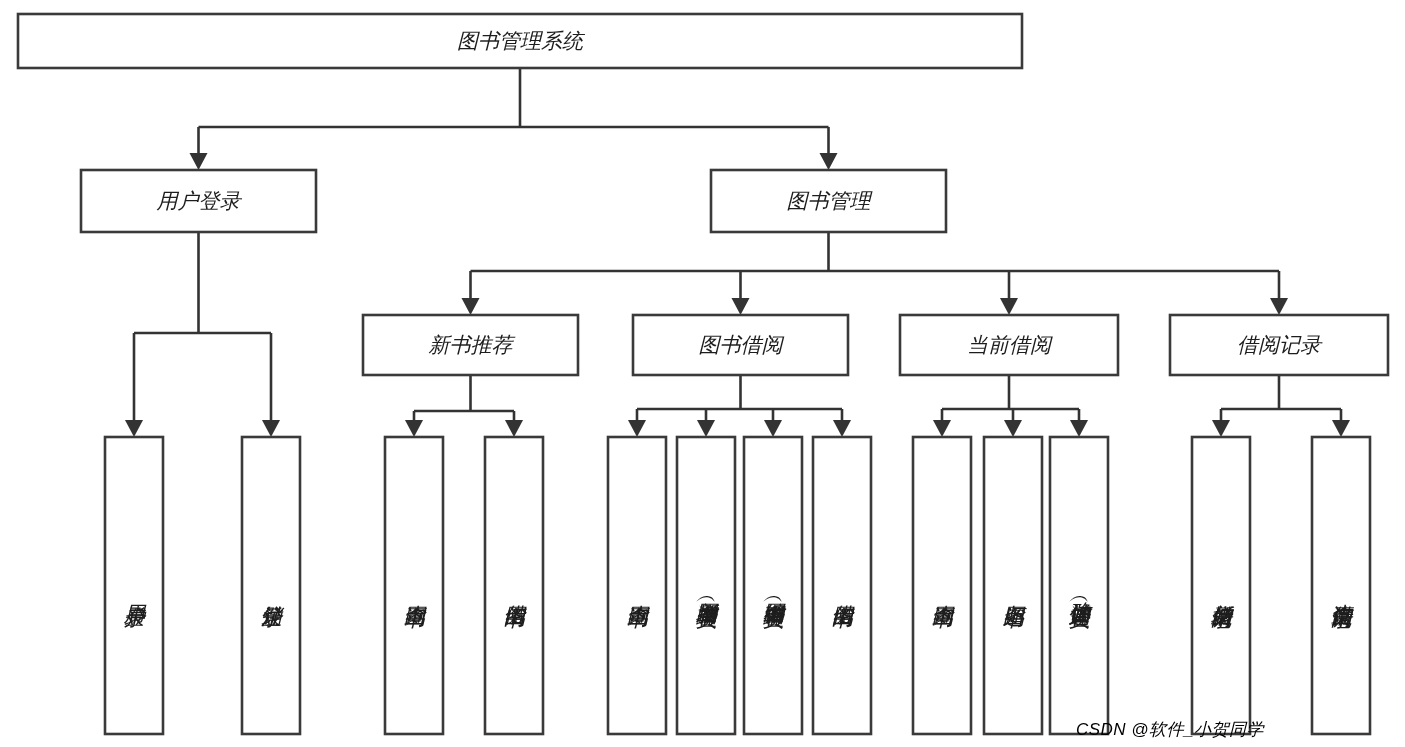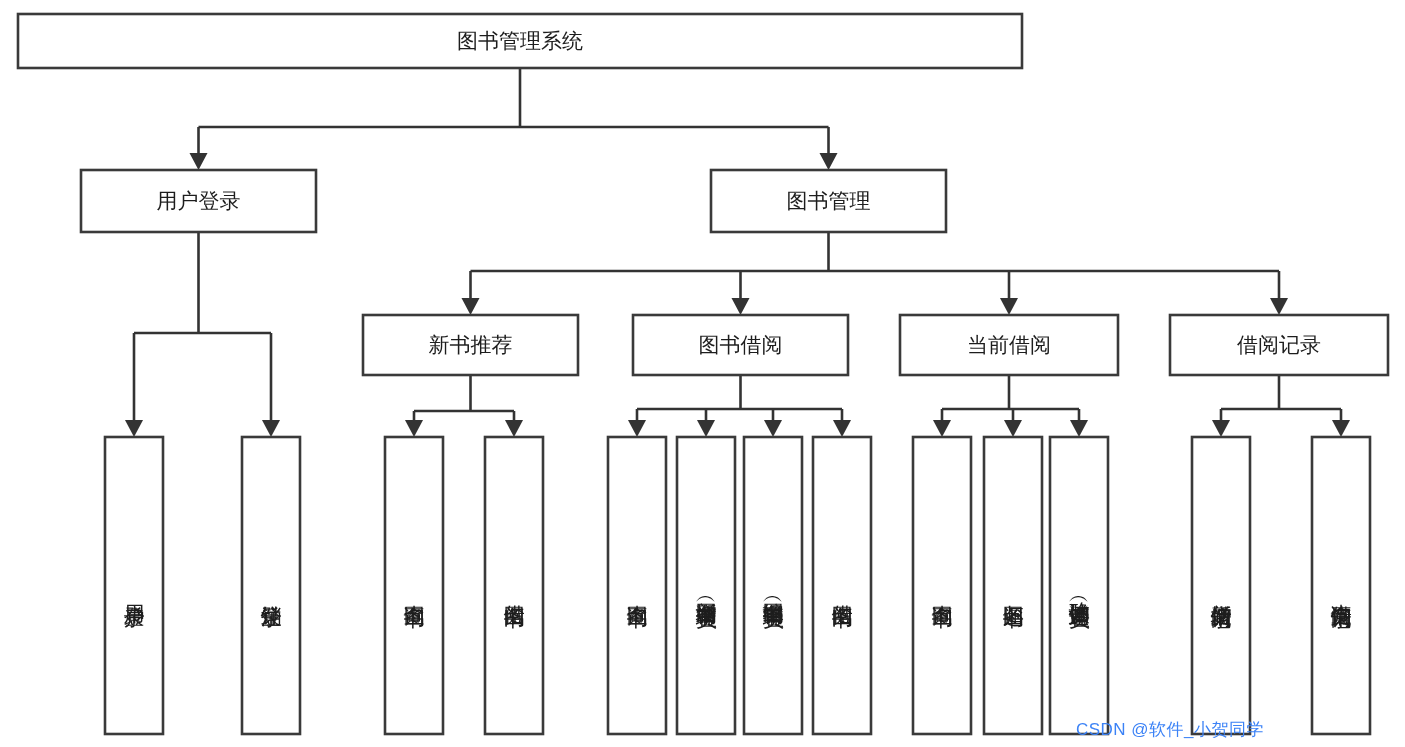--- a/index.html
+++ b/index.html
@@ -11,20 +11,21 @@
     width: 1405px;
     height: 747px;
     font-family: "Liberation Sans", "DejaVu Sans", sans-serif;
     overflow: hidden;
   }
   #diagram-root {
     position: relative;
     width: 1272px;
     height: 747px;
     background: #ffffff;
+    font-style: italic;
   }
   svg#diagram-svg {
     position: absolute;
     left: 0;
     top: 0;
     width: 1405px;
     height: 747px;
   }
   .node-box {
     fill: #ffffff;
@@ -62,21 +63,21 @@
     letter-spacing: 1px;
     white-space: nowrap;
     pointer-events: none;
   }
   #watermark {
     position: absolute;
     right: 8px;
     bottom: 6px;
     font-family: "Liberation Sans", "DejaVu Sans", sans-serif;
     font-size: 17px;
-    color: #3b82f6;
+    color: #000000;
     letter-spacing: 0.5px;
     white-space: nowrap;
   }
 </style>
 </head>
 <body>
 
 <div id="diagram-root">
 
   <svg id="diagram-svg" viewBox="0 0 1405 747">

